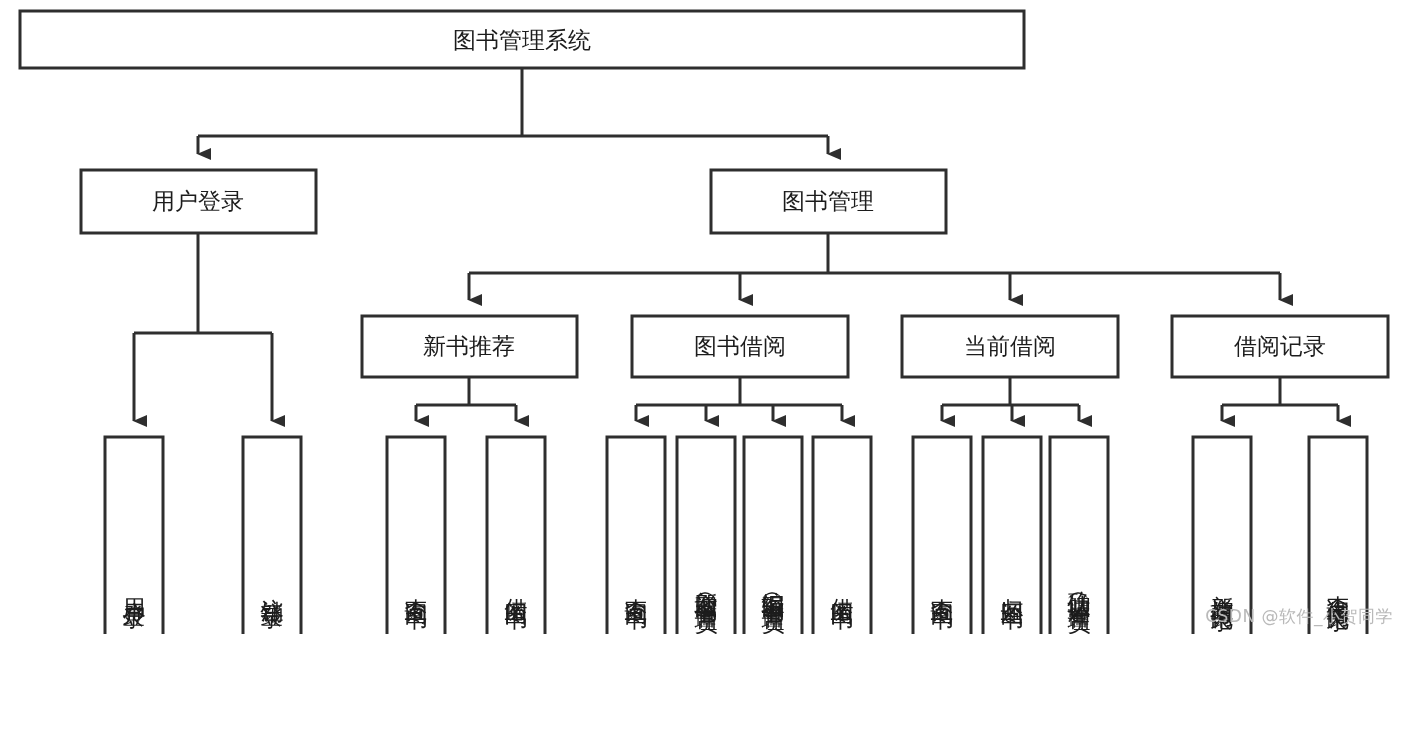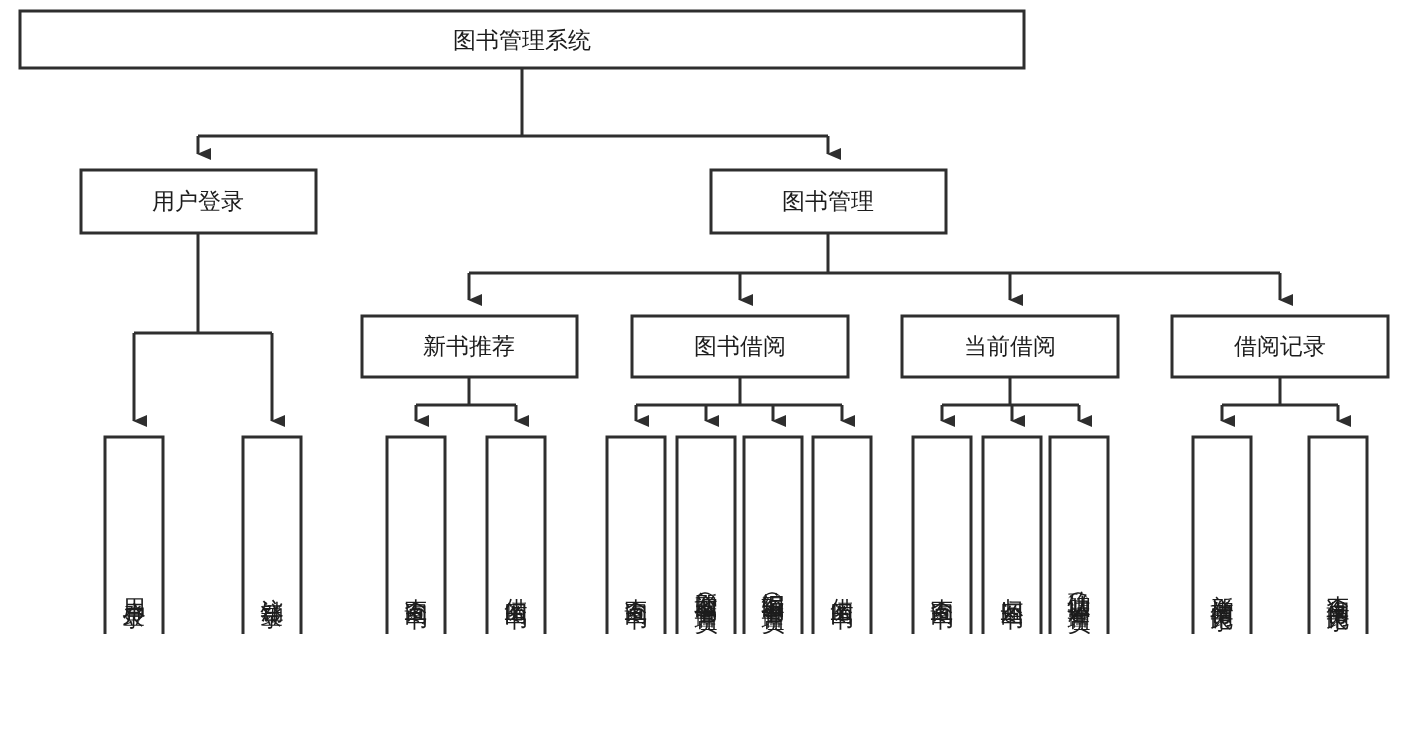--- a/index.html
+++ b/index.html
@@ -193,13 +193,14 @@
   <div class="vlabel-wrap" style="left:1050px; top:437px; width:58px; height:298px;">
     <span class="vlabel">确认归还（管理员）</span>
   </div>
   <div class="vlabel-wrap" style="left:1193px; top:437px; width:58px; height:298px;">
     <span class="vlabel">新增借阅记录</span>
   </div>
   <div class="vlabel-wrap" style="left:1309px; top:437px; width:58px; height:298px;">
     <span class="vlabel">查询借阅记录</span>
   </div>
 
+  <div class="watermark">CSDN @软件_小贺同学</div>
 </div>
 
 </body></html>

